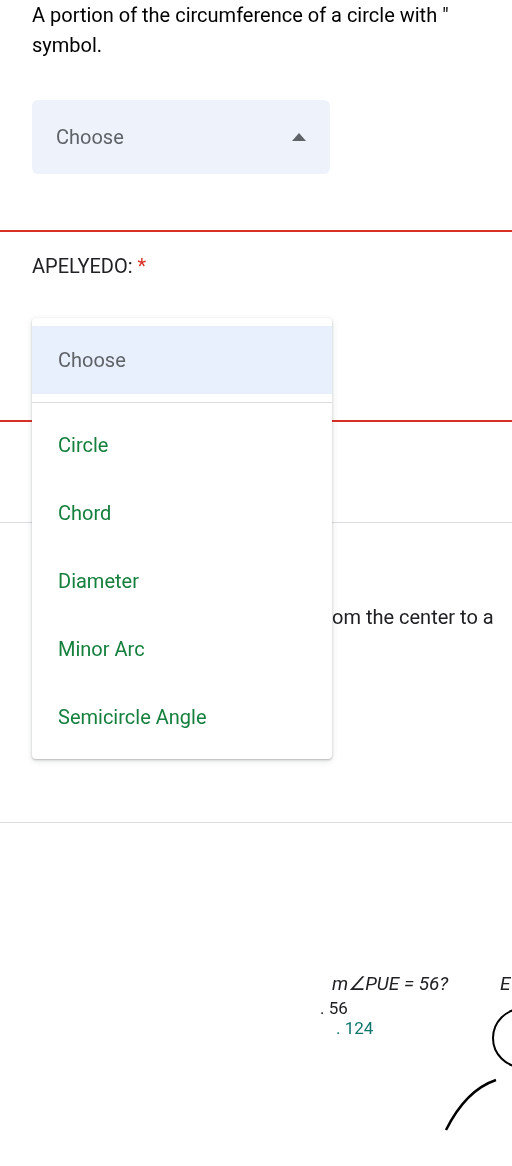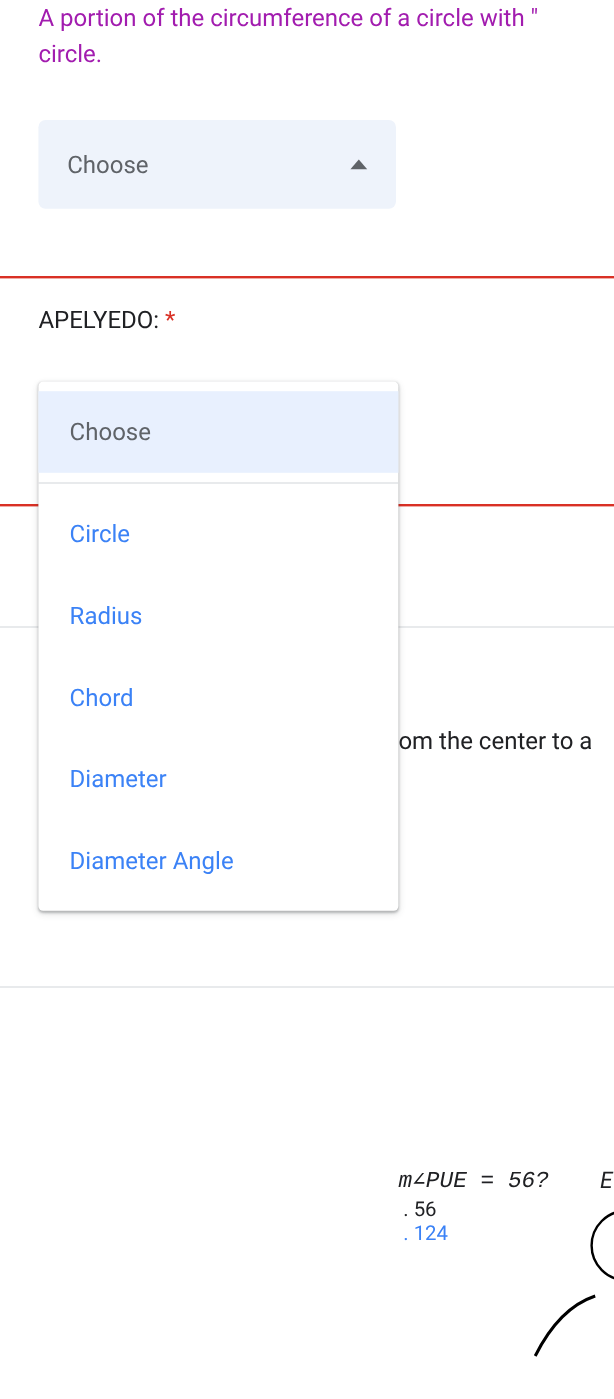--- a/index.html
+++ b/index.html
@@ -11,21 +11,21 @@
       font-family: 'Roboto', 'Arial', sans-serif;
       background: #fff;
       width: 512px;
       height: 1166px;
       overflow: hidden;
       position: relative;
     }
     .question-text {
       padding: 0 32px 20px 32px;
       font-size: 20px;
-      color: #a21caf;
+      color: #000000;
       line-height: 1.5;
     }
     .dropdown-closed {
       margin: 20px 32px 40px 32px;
       width: 298px;
       height: 74px;
       background: #eef3fb;
       border-radius: 6px;
       display: flex;
       align-items: center;
@@ -59,21 +59,21 @@
       width: 300px;
       background: #fff;
       border-radius: 4px;
       box-shadow: 0 2px 6px rgba(60,64,67,0.15), 0 1px 2px rgba(60,64,67,0.3);
       z-index: 10;
       padding: 8px 0;
     }
     .dropdown-option {
       padding: 22px 26px;
       font-size: 20px;
-      color: #3b82f6;
+      color: #15803d;
       cursor: pointer;
     }
     .dropdown-option.selected {
       background: #e8f0fe;
       color: #5f6368;
     }
     .dropdown-divider {
       height: 1px;
       background: #dadce0;
       margin: 8px 0;
@@ -123,33 +123,32 @@
       height: 1px;
       background: #dadce0;
       z-index: 1;
     }
     .bg-text-2 {
       left: 332px;
       top: 972px;
       font-size: 19px;
       font-style: italic;
       color: #202124;
-      font-family: Liberation Mono, monospace;
     }
     .bg-text-3 {
-      left: 336px;
+      left: 320px;
       top: 998px;
       font-size: 17px;
       color: #202124;
     }
     .bg-text-4 {
       left: 336px;
       top: 1018px;
       font-size: 17px;
-      color: #3b82f6;
+      color: #0f766e;
     }
     .bg-text-e {
       left: 500px;
       top: 972px;
       font-size: 19px;
       font-style: italic;
       color: #202124;
     }
     .bg-arc {
       position: absolute;
@@ -168,21 +167,21 @@
       border: 2px solid #000;
       border-radius: 50%;
       z-index: 1;
     }
   </style>
 </head>
 <body>
 
 <div class="question-text">
   <span>A portion of the circumference of a circle with "</span><br>
-  <span>circle.</span>
+  <span>symbol.</span>
 </div>
 
 <div class="dropdown-closed">
   <span class="dropdown-closed-text">Choose</span>
   <div class="triangle-up"></div>
 </div>
 
 <div class="bg-divider-1"></div>
 
 <div class="section-label">
@@ -206,17 +205,17 @@
 <svg class="bg-arc" viewBox="0 0 70 70">
   <path d="M 10 60 Q 30 20 60 10" stroke="#000" stroke-width="2.5" fill="none"></path>
 </svg>
 
 <div class="bg-circle"></div>
 
 <div class="dropdown-open">
   <div class="dropdown-option selected">Choose</div>
   <div class="dropdown-divider"></div>
   <div class="dropdown-option">Circle</div>
-  <div class="dropdown-option">Radius</div>
   <div class="dropdown-option">Chord</div>
   <div class="dropdown-option">Diameter</div>
-  <div class="dropdown-option">Diameter Angle</div>
+  <div class="dropdown-option">Minor Arc</div>
+  <div class="dropdown-option">Semicircle Angle</div>
 </div>
 
 </body></html>

